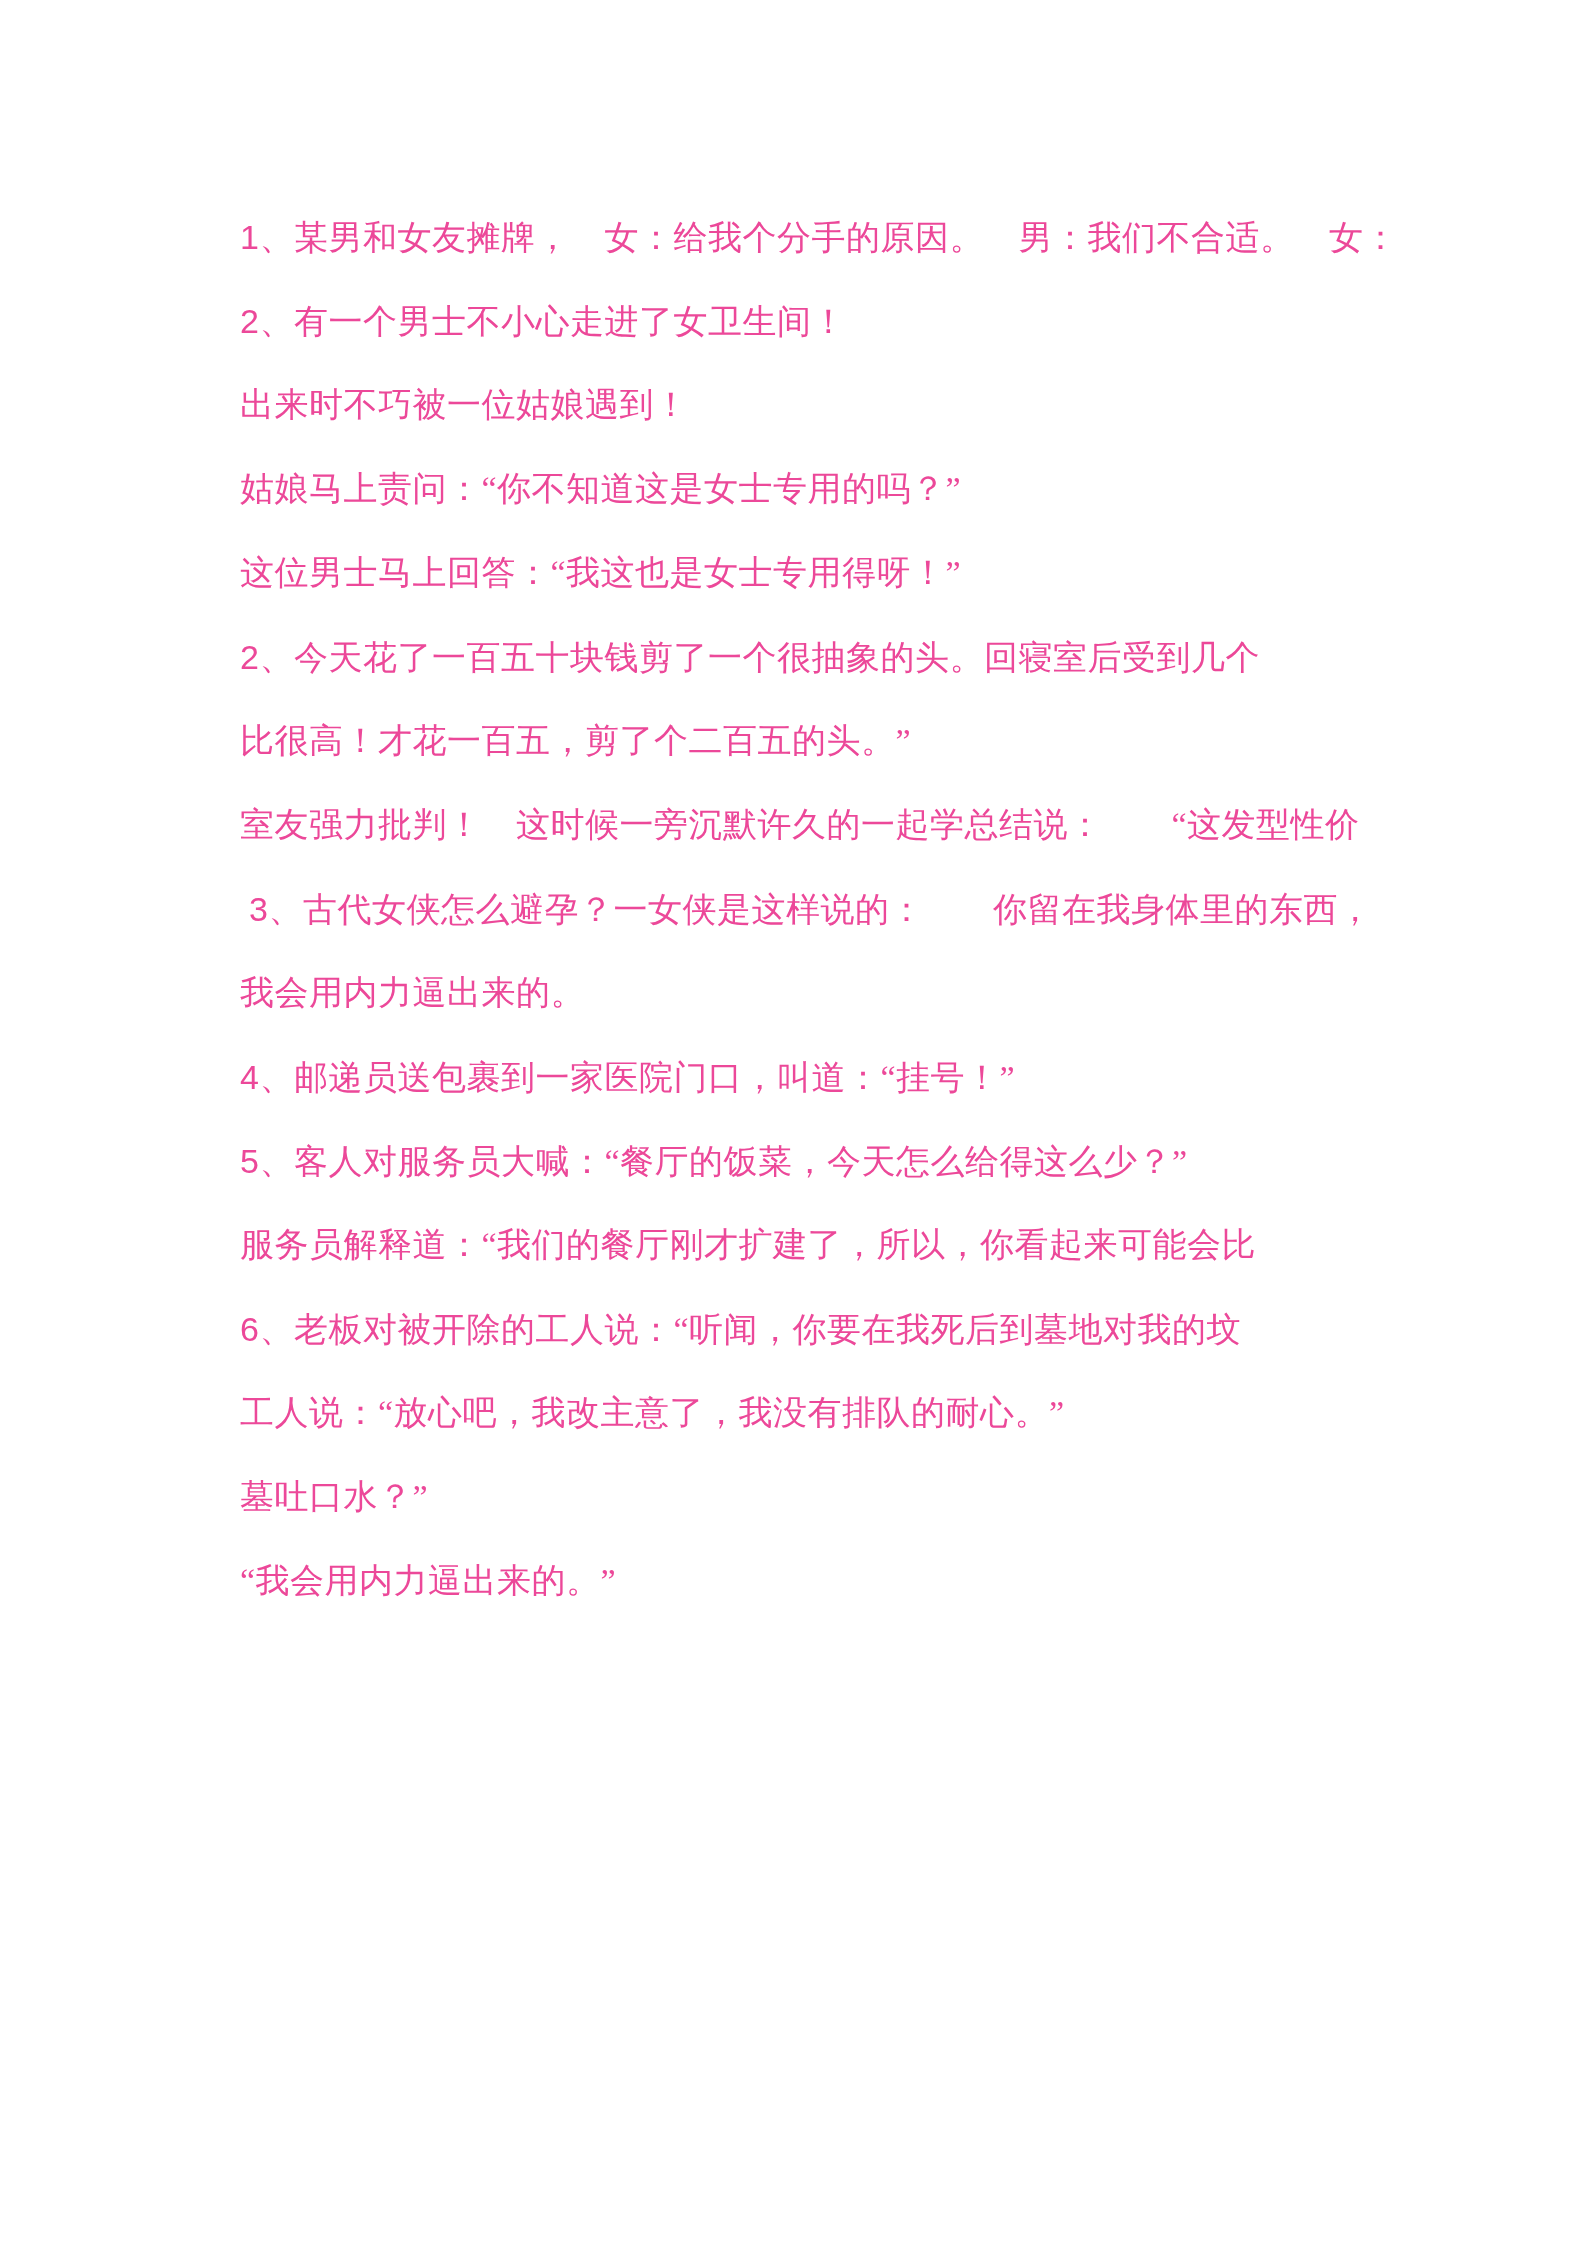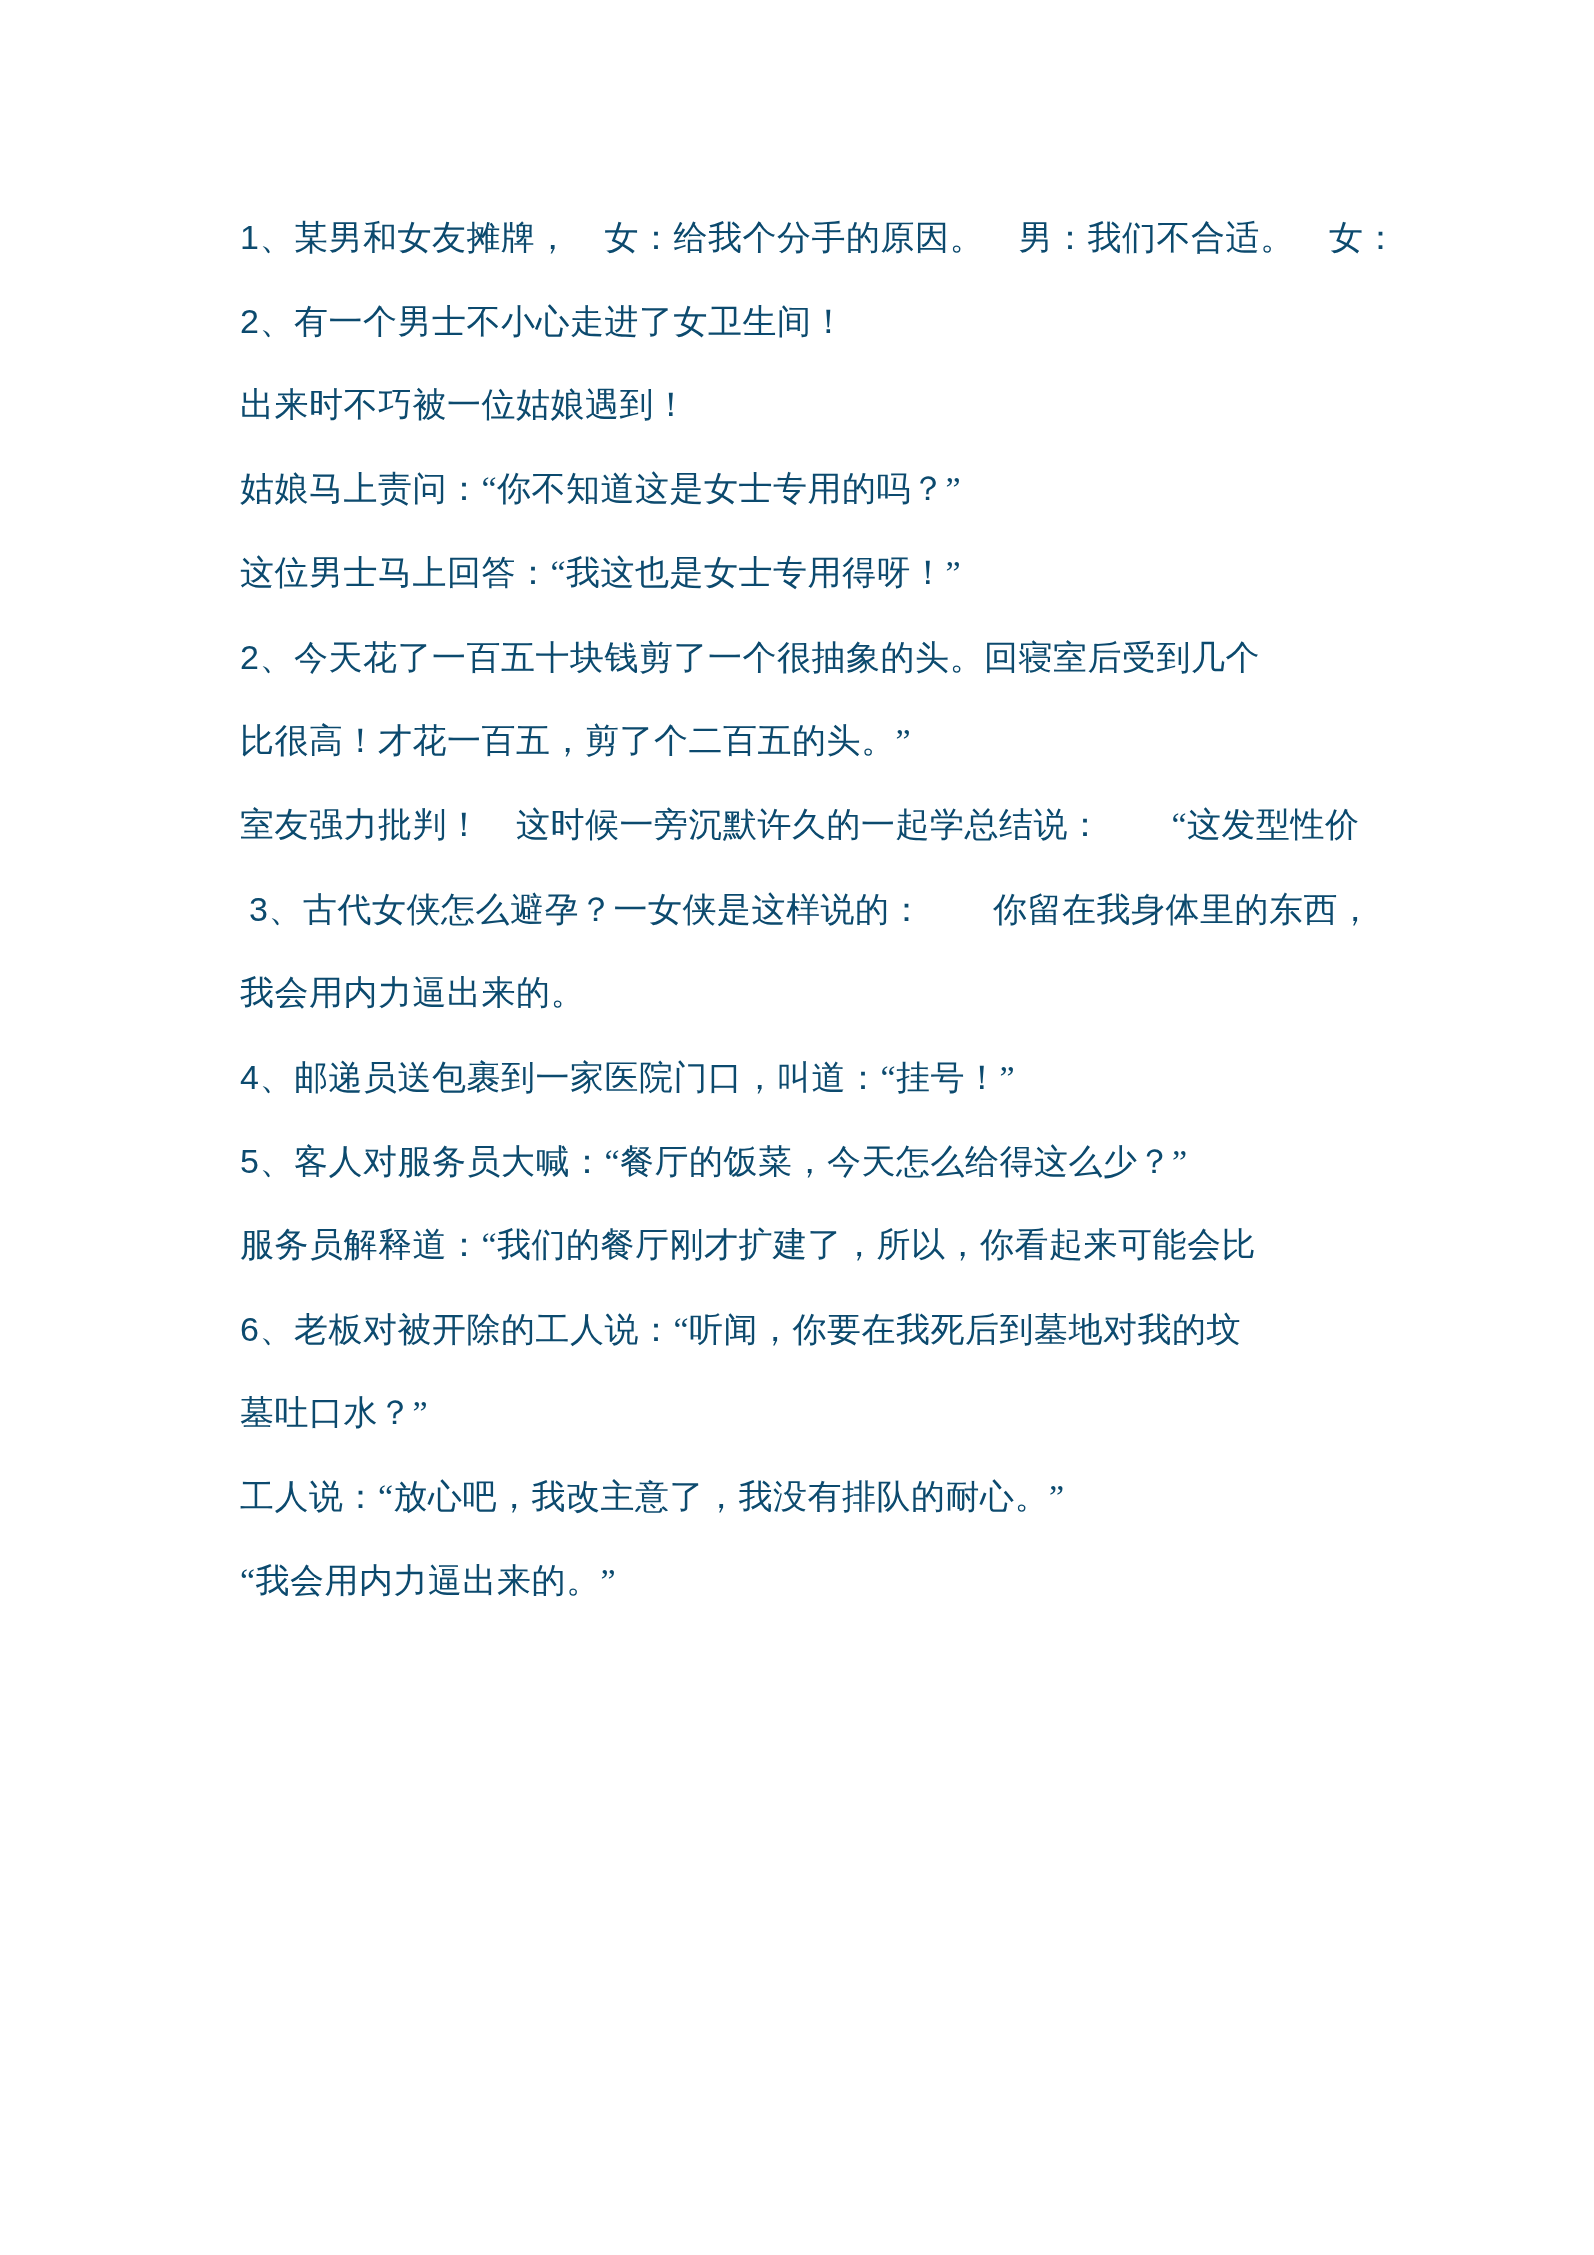--- a/index.html
+++ b/index.html
@@ -22,21 +22,21 @@
     position: absolute;
     left: 240px;
     top: 195px;
     width: 1190px;
   }
   .doc-line {
     font-family: "Liberation Serif", "DejaVu Serif", serif;
     font-size: 34px;
     line-height: 84px;
     height: 84px;
-    color: #0c4a6e;
+    color: #ec4899;
     white-space: pre;
     letter-spacing: 0.5px;
   }
   .doc-line .num {
     font-family: "Liberation Sans", "DejaVu Sans", sans-serif;
   }
 </style>
 </head>
 <body>
 
@@ -49,17 +49,17 @@
     <div class="doc-line">这位男士马上回答：“我这也是女士专用得呀！”</div>
     <div class="doc-line"><span class="num">2</span>、今天花了一百五十块钱剪了一个很抽象的头。回寝室后受到几个</div>
     <div class="doc-line">比很高！才花一百五，剪了个二百五的头。”</div>
     <div class="doc-line">室友强力批判！　这时候一旁沉默许久的一起学总结说：　　“这发型性价</div>
     <div class="doc-line"> <span class="num">3</span>、古代女侠怎么避孕？一女侠是这样说的：　　你留在我身体里的东西，</div>
     <div class="doc-line">我会用内力逼出来的。</div>
     <div class="doc-line"><span class="num">4</span>、邮递员送包裹到一家医院门口，叫道：“挂号！”</div>
     <div class="doc-line"><span class="num">5</span>、客人对服务员大喊：“餐厅的饭菜，今天怎么给得这么少？”</div>
     <div class="doc-line">服务员解释道：“我们的餐厅刚才扩建了，所以，你看起来可能会比</div>
     <div class="doc-line"><span class="num">6</span>、老板对被开除的工人说：“听闻，你要在我死后到墓地对我的坟</div>
+    <div class="doc-line">工人说：“放心吧，我改主意了，我没有排队的耐心。”</div>
     <div class="doc-line">墓吐口水？”</div>
-    <div class="doc-line">工人说：“放心吧，我改主意了，我没有排队的耐心。”</div>
     <div class="doc-line">“我会用内力逼出来的。”</div>
   </div>
 </div>
 
 </body></html>

